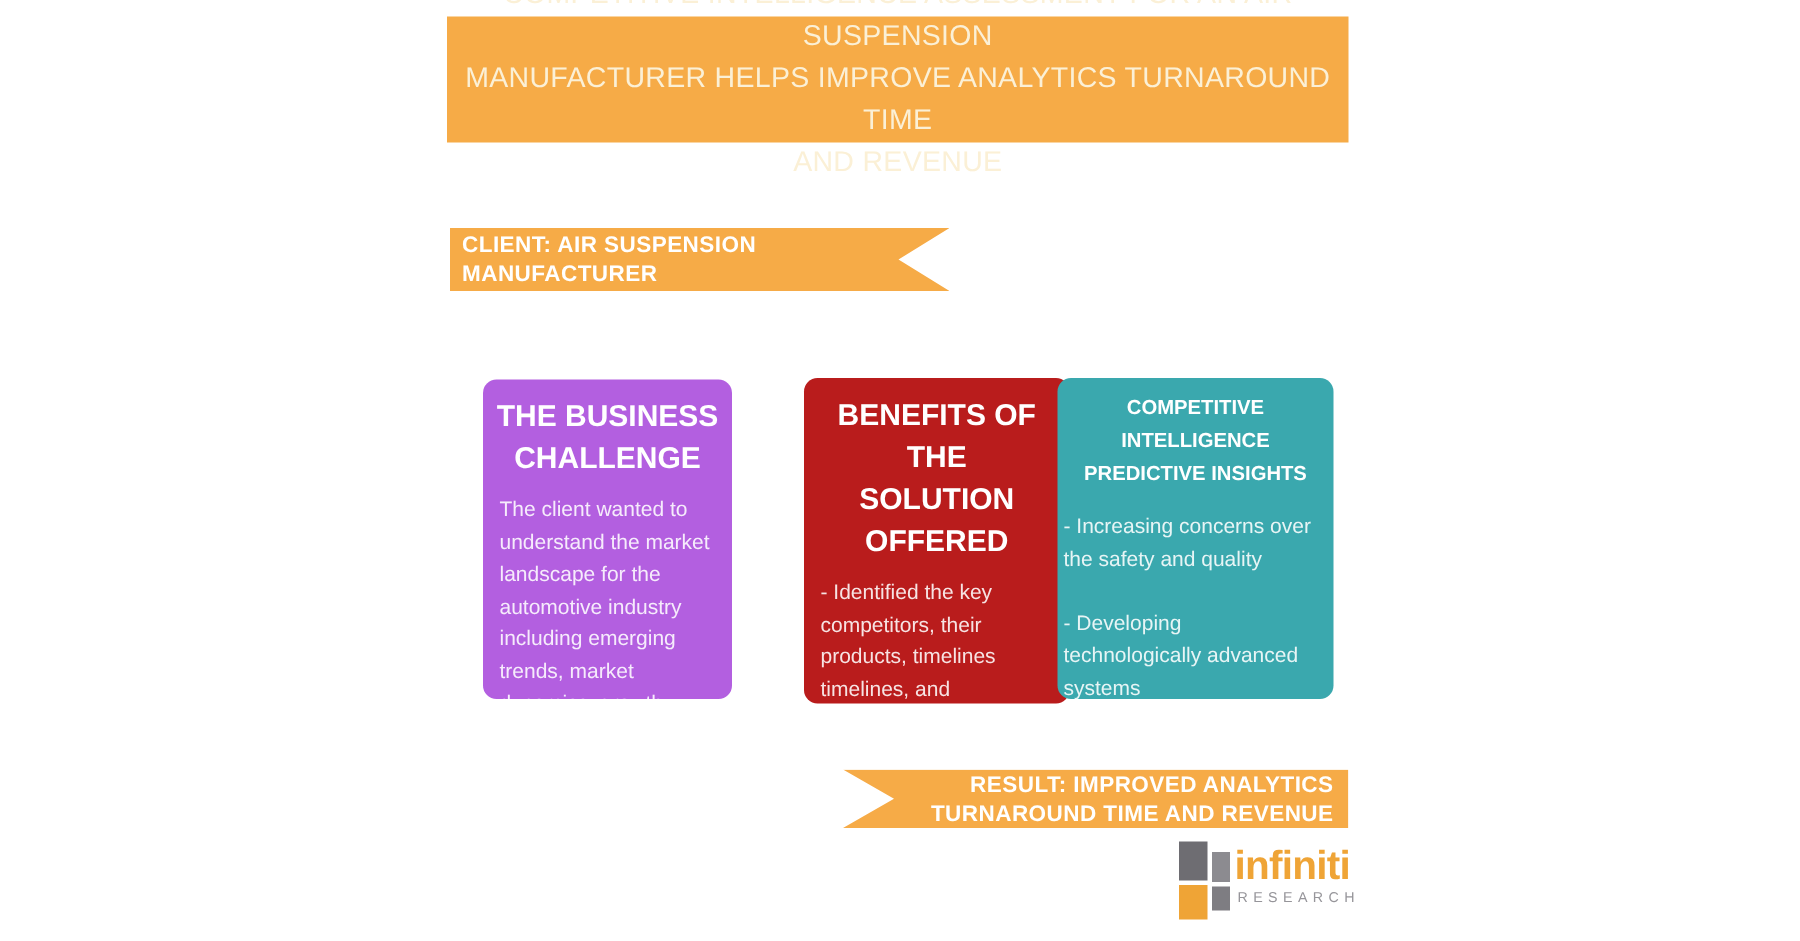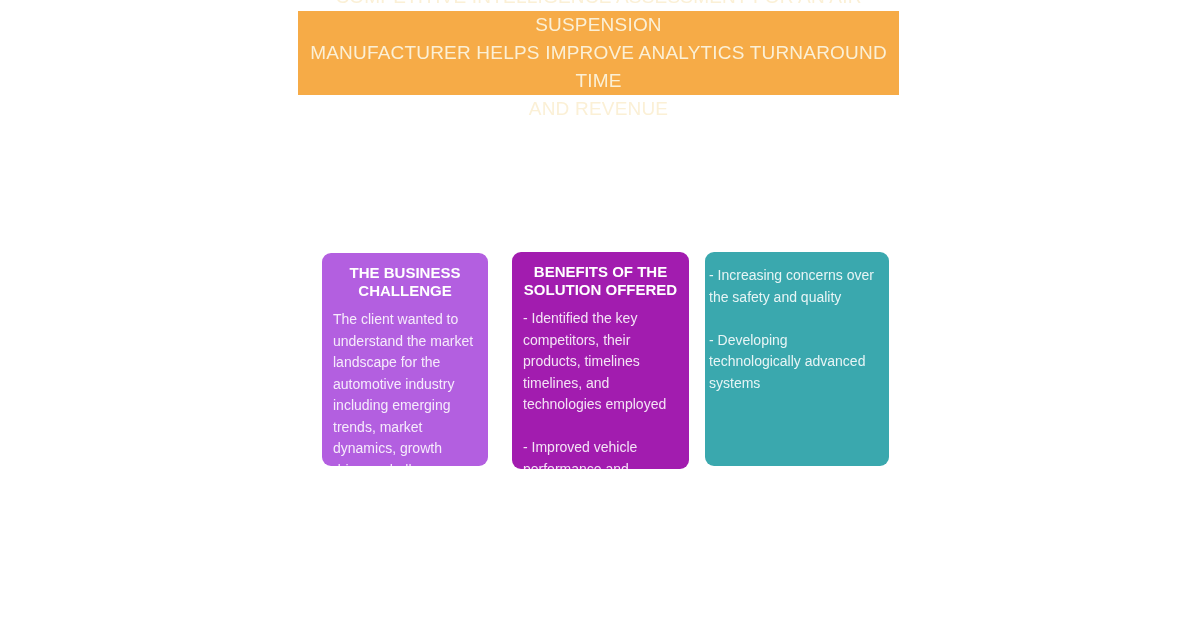--- a/index.html
+++ b/index.html
@@ -31,21 +31,21 @@
   .ribbon--result{
     left:562px;top:513px;width:337px;height:39px;padding-right:10px;box-sizing:border-box;
     justify-content:flex-end;text-align:right;
     clip-path:polygon(0 0,100% 0,100% 100%,0 100%,34px 50%);
   }
 
   
   .card{position:absolute;border-radius:9px;box-sizing:border-box;}
   .card-heading{
     font-weight:bold;text-align:center;color:#ffffff;
-    font-size:15px;line-height:18px;padding:11px 6px 0 6px;white-space:pre-line;
+    font-size:20px;line-height:28px;padding:11px 6px 0 6px;white-space:pre-line;
   }
   .card--insights .card-heading{font-size:13.5px;line-height:22px;padding-top:9px;}
   .card-body{
     padding:9px 9px 0 11px;font-size:14px;line-height:21.5px;
     color:rgba(255,255,255,0.88);white-space:pre-line;
   }
   .card--challenge{left:322px;top:253px;width:166px;height:213px;}
   .card--benefits {left:512px;top:252px;width:177px;height:217px;}
   .card--insights {left:705px;top:252px;width:184px;height:214px;}
   .card--insights .card-body{padding-left:4px;padding-top:13px;}
@@ -63,36 +63,52 @@
 </style>
 </head>
 <body>
 
 <div class="canvas">
 
   <div class="header-banner" style="background-color: rgb(246, 171, 71); color: rgb(251, 240, 214);">COMPETITIVE INTELLIGENCE ASSESSMENT FOR AN AIR SUSPENSION
 MANUFACTURER HELPS IMPROVE ANALYTICS TURNAROUND TIME
 AND REVENUE</div>
 
+  <div class="ribbon ribbon--client" style="background-color: rgb(246, 171, 71); color: rgb(255, 255, 255);">CLIENT: AIR SUSPENSION
+MANUFACTURER</div>
 
   <div class="card card--challenge" style="background-color: rgb(179, 95, 224);">
     <div class="card-heading">THE BUSINESS
 CHALLENGE</div>
     <div class="card-body">The client wanted to understand the market landscape for the automotive industry including emerging trends, market dynamics, growth drivers, challenges, and competition.</div>
   </div>
 
-  <div class="card card--benefits" style="background-color: #a21caf;">
+  <div class="card card--benefits" style="background-color: #b91c1c; margin-left: 24px;">
     <div class="card-heading">BENEFITS OF THE
 SOLUTION OFFERED</div>
     <div class="card-body">- Identified the key competitors, their products, timelines timelines, and technologies employed
 
 - Improved vehicle performance and sustained a market presence</div>
   </div>
 
   <div class="card card--insights" style="background-color: rgb(58, 168, 174);">
+    <div class="card-heading">COMPETITIVE INTELLIGENCE
+PREDICTIVE INSIGHTS</div>
     <div class="card-body">- Increasing concerns over the safety and quality
 
 - Developing technologically advanced systems</div>
   </div>
 
+  <div class="ribbon ribbon--result" style="background-color: rgb(246, 171, 71); color: rgb(255, 255, 255);">RESULT:  IMPROVED ANALYTICS
+TURNAROUND TIME AND REVENUE</div>
 
+  <div class="logo">
+    <div class="logo-mark">
+      <div class="pane-tl" style="background-color: rgb(110, 109, 114);"></div>
+      <div class="pane-tr" style="background-color: rgb(140, 139, 144);"></div>
+      <div class="pane-bl" style="background-color: rgb(239, 164, 54);"></div>
+      <div class="pane-br" style="background-color: rgb(126, 125, 130);"></div>
+    </div>
+    <div class="logo-name" style="color: rgb(239, 164, 54);">infiniti</div>
+    <div class="logo-sub" style="color: rgb(150, 149, 154);">RESEARCH</div>
+  </div>
 
 </div>
 
 </body></html>

